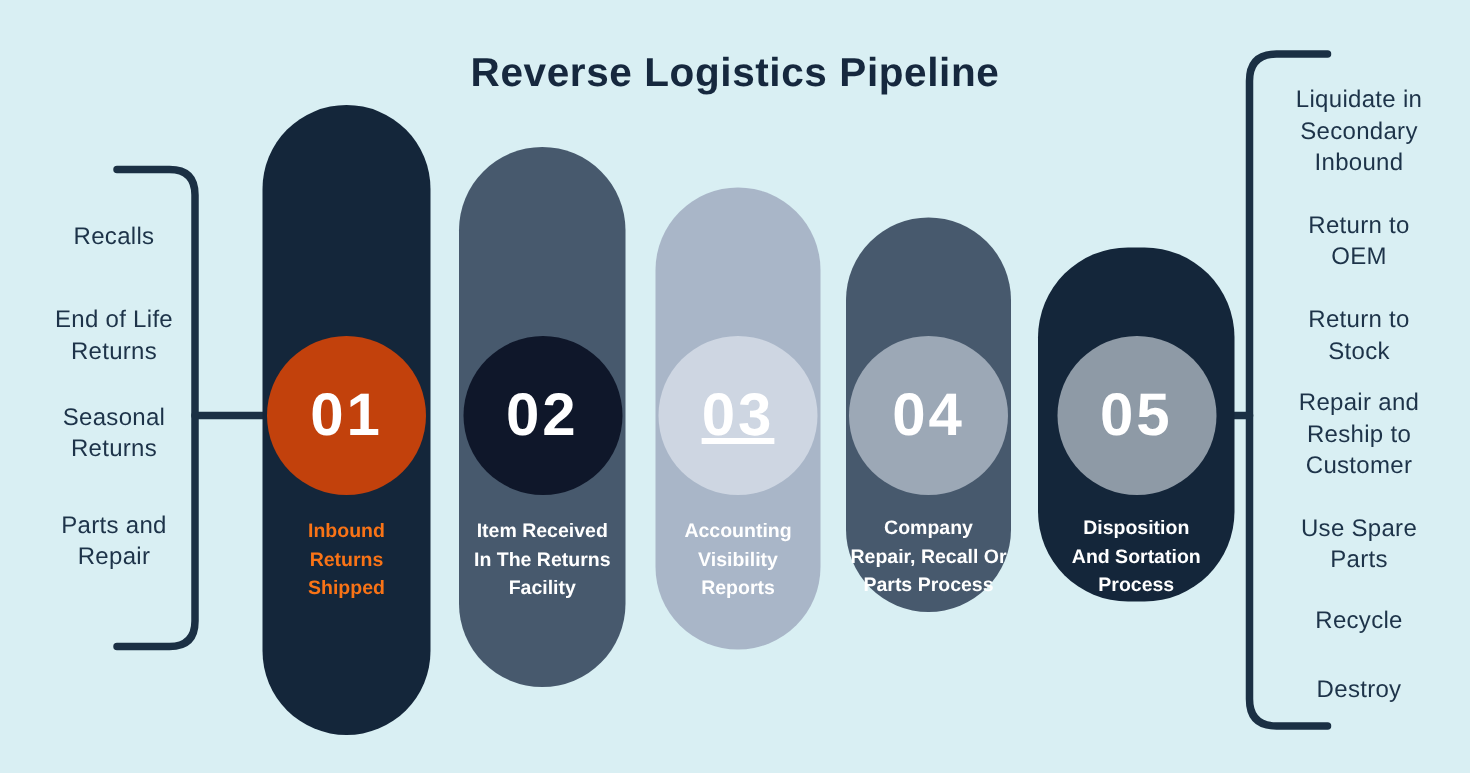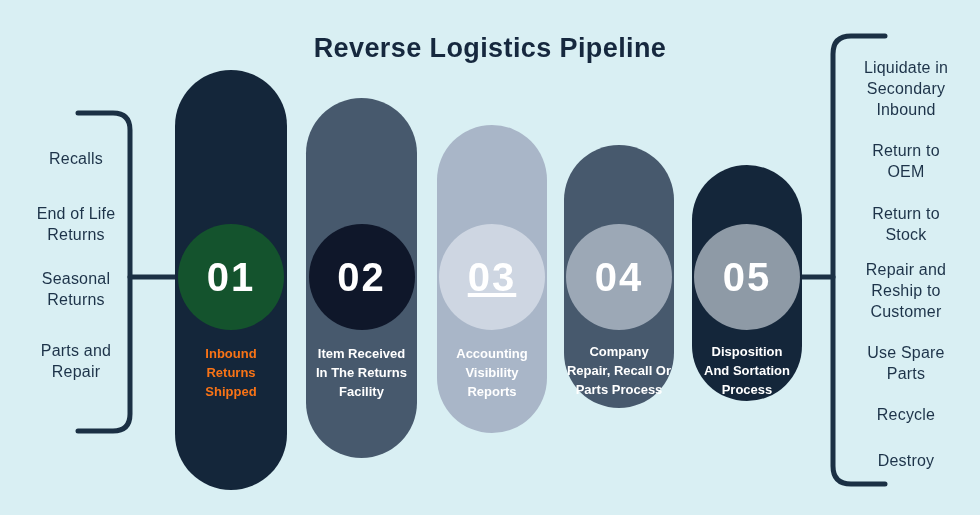--- a/index.html
+++ b/index.html
@@ -12,21 +12,21 @@
     text-align:center;font-size:27px;font-weight:800;letter-spacing:.4px;
   }
   .lines-svg{position:absolute;left:0;top:0;width:980px;height:515px;pointer-events:none;}
   .lines-svg path{fill:none;stroke-width:5;stroke-linecap:round;stroke-linejoin:round;}
 
   .pill{position:absolute;border-radius:60px;}
   .p1{left:175px;top:70px;width:112px;height:420px;}
   .p2{left:306px;top:98px;width:111px;height:360px;}
   .p3{left:437px;top:125px;width:110px;height:308px;}
   .p4{left:564px;top:145px;width:110px;height:263px;}
-  .p5{left:692px;top:165px;width:110px;height:236px;}
+  .p5{left:692px;top:165px;width:131px;height:236px;}
 
   .circle{
     position:absolute;left:50%;transform:translateX(-50%);
     width:106px;height:106px;border-radius:50%;
     display:flex;align-items:center;justify-content:center;
   }
   .p1 .circle{top:154px;}
   .p2 .circle{top:126px;}
   .p3 .circle{top:99px;}
   .p4 .circle{top:79px;}
@@ -90,21 +90,21 @@
     <div class="side-item ri-3" style="color: rgb(29, 51, 73);">Repair and
 Reship to
 Customer</div>
     <div class="side-item ri-4" style="color: rgb(29, 51, 73);">Use Spare
 Parts</div>
     <div class="side-item ri-5" style="color: rgb(29, 51, 73);">Recycle</div>
     <div class="side-item ri-6" style="color: rgb(29, 51, 73);">Destroy</div>
   </div>
 
   <div class="pill p1" style="background: rgb(20, 38, 58);">
-    <div class="circle" style="background: #14532d;">
+    <div class="circle" style="background: #c2410c;">
       <span class="number" style="color: rgb(255, 255, 255);">01</span>
     </div>
     <div class="pill-label" style="color: #f97316;">Inbound
 Returns
 Shipped</div>
   </div>
 
   <div class="pill p2" style="background: rgb(71, 89, 109);">
     <div class="circle" style="background: #0f172a;">
       <span class="number" style="color: rgb(255, 255, 255);">02</span>

